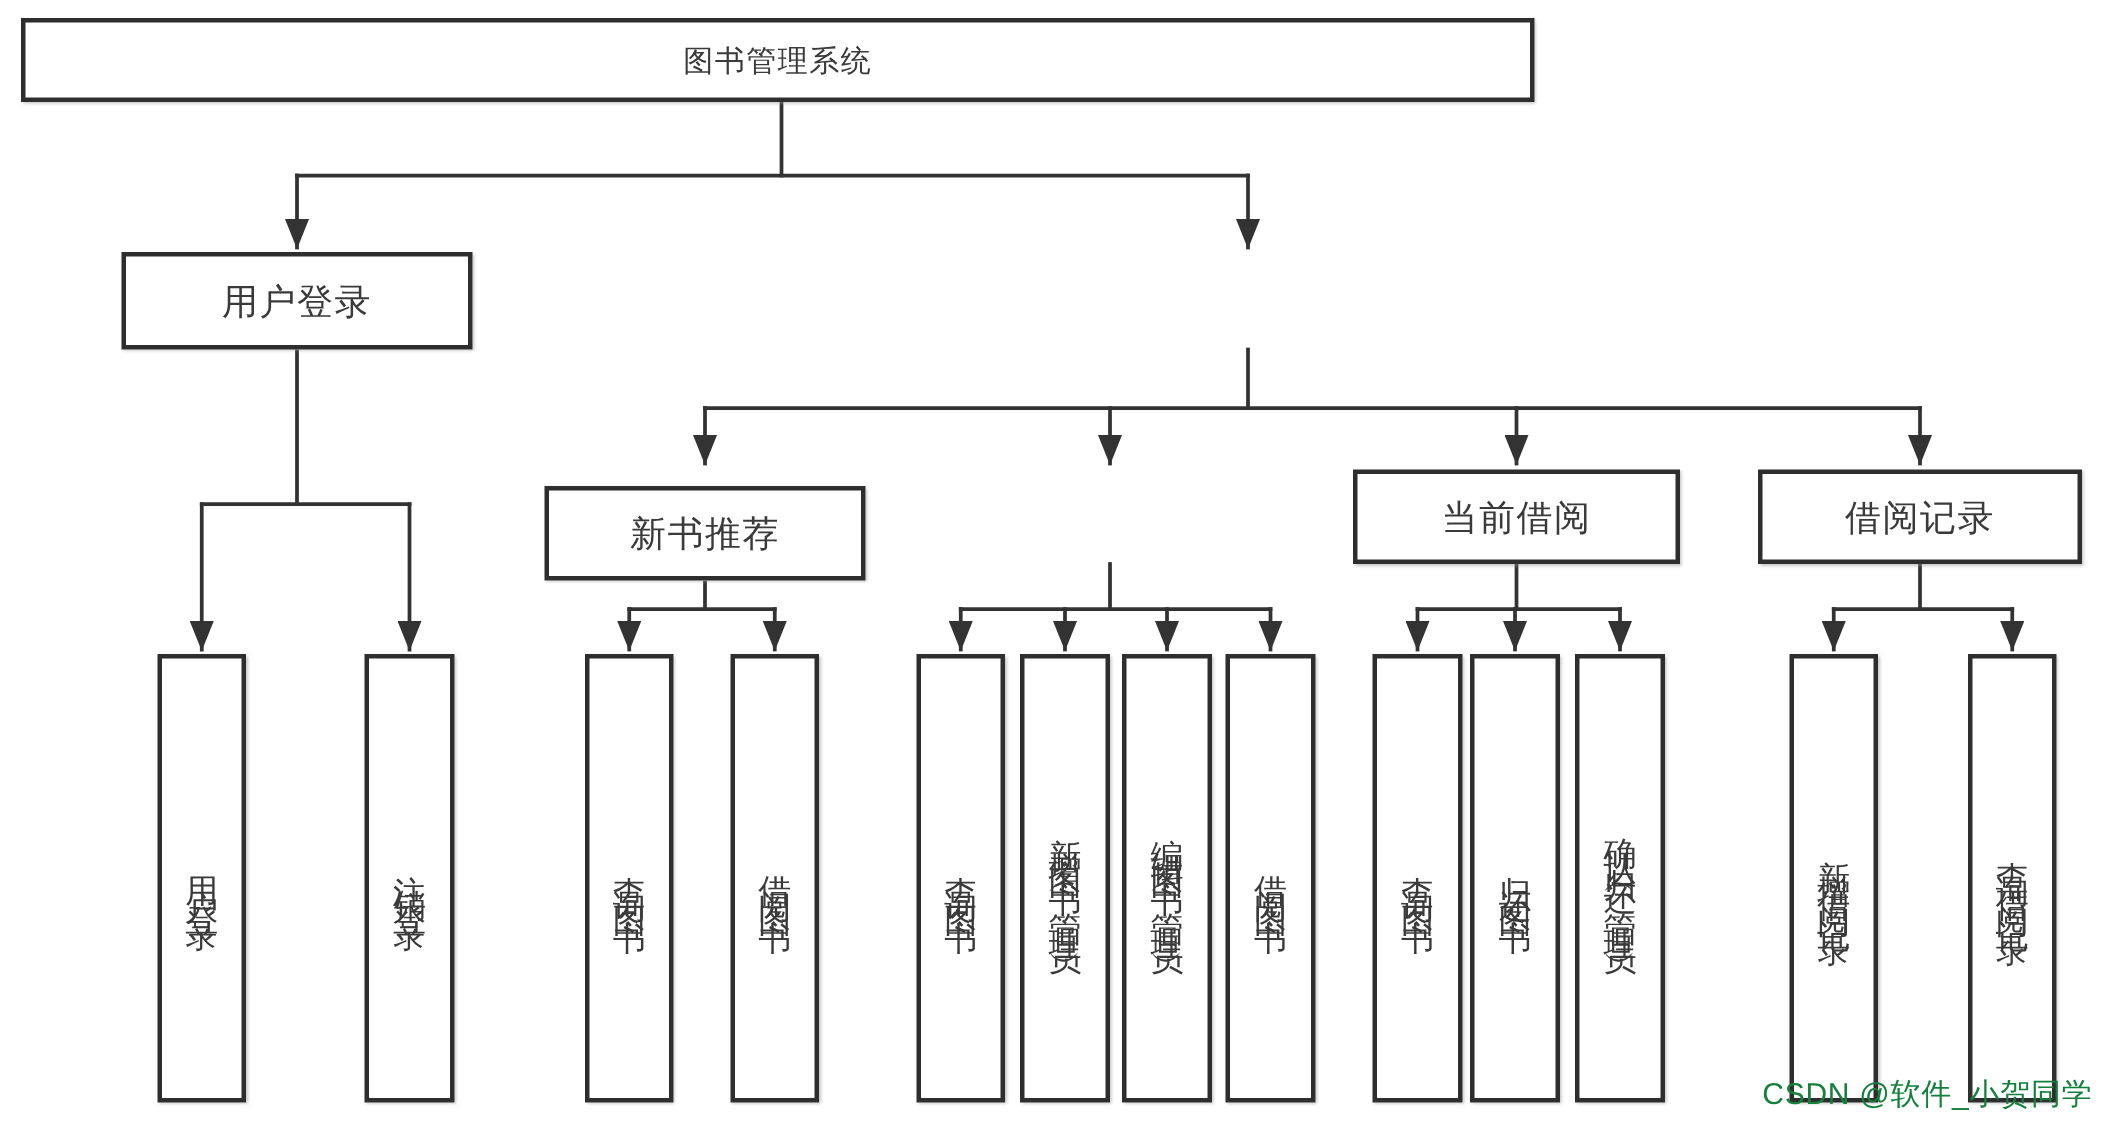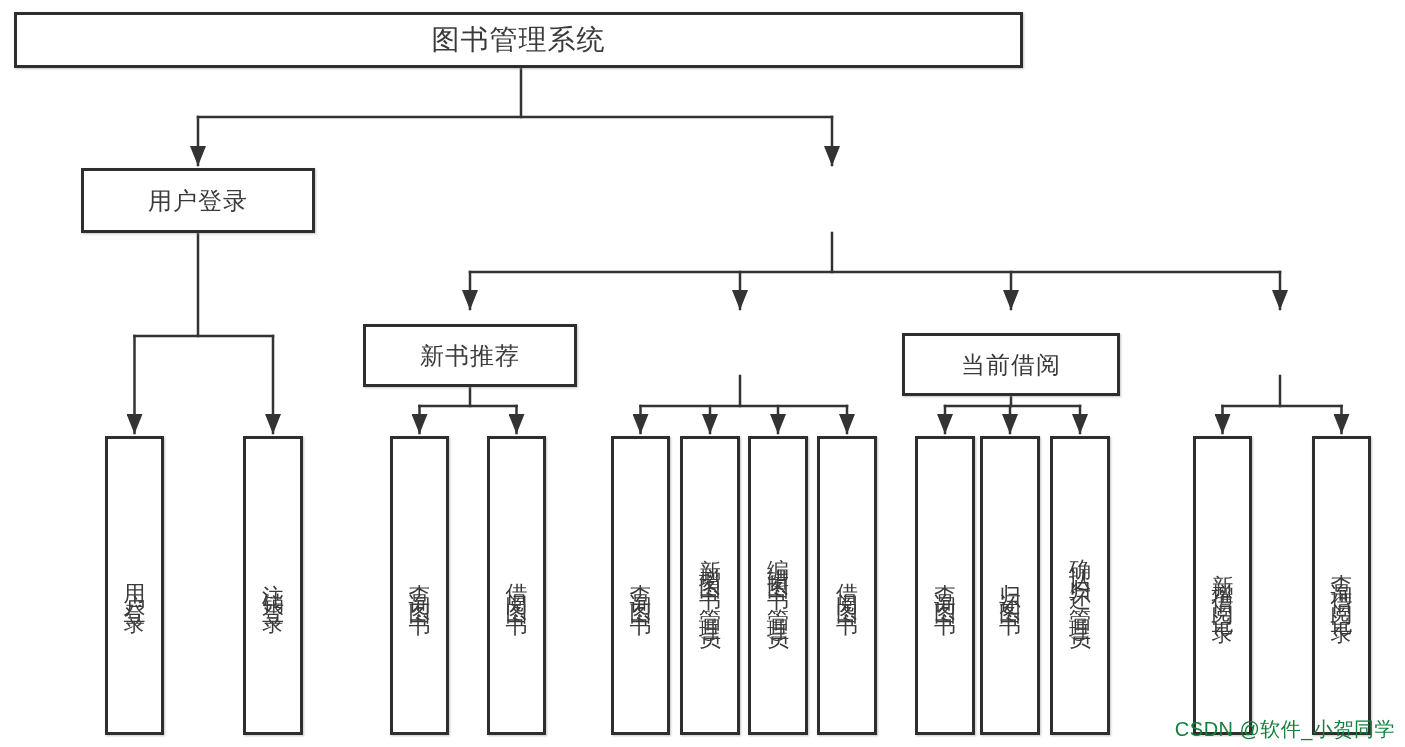--- a/index.html
+++ b/index.html
@@ -7,21 +7,21 @@
     position:relative;width:1405px;height:747px;background:#ffffff;overflow:hidden;
     font-family:"Liberation Sans","DejaVu Sans",sans-serif;
   }
   svg.wires{position:absolute;left:0;top:0;width:1405px;height:747px;}
   .box{
     position:absolute;background:#ffffff;border:3px solid #2e2e2e;box-sizing:border-box;
     display:flex;align-items:center;justify-content:center;
     color:#3a3a3a;box-shadow:1px 1px 2px rgba(150,150,150,0.55);
   }
   .h{font-size:24px;letter-spacing:1px;white-space:nowrap;}
-  .root{font-size:28px;}
+  .root{font-size:20px;}
   .v{
     writing-mode:vertical-rl;text-orientation:mixed;
     font-size:22px;letter-spacing:10px;line-height:1;
   }
   .watermark{
     position:absolute;right:10px;bottom:4px;font-size:20px;color:#15803d;
     letter-spacing:0.5px;white-space:nowrap;z-index:5;
   }
 </style>
 </head>
@@ -77,21 +77,22 @@
       <path d="M1222.5,406 V433" marker-end="url(#arr)"></path>
       <path d="M1341.5,406 V433" marker-end="url(#arr)"></path>
     </g>
   </svg>
 
   <div class="box h root" style="left:14px;top:12px;width:1009px;height:56px;">图书管理系统</div>
 
   <div class="box h" style="left:81px;top:168px;width:234px;height:65px;">用户登录</div>
 
   <div class="box h" style="left:363px;top:324px;width:214px;height:63px;text-align:center;">新书推荐</div>
-  <div class="box h" style="left:902px;top:313px;width:218px;height:63px;margin-top:20px;">当前借阅</div>
+  <div class="box h" style="left:902px;top:313px;width:218px;height:63px;">当前借阅</div>
+  <div class="box h" style="left:1172px;top:313px;width:216px;height:63px;">借阅记录</div>
 
   <div class="box v" style="left:105px;top:436px;width:59px;height:299px;">用户登录</div>
   <div class="box v" style="left:243px;top:436px;width:60px;height:299px;">注销登录</div>
 
   <div class="box v" style="left:390px;top:436px;width:59px;height:299px;">查询图书</div>
   <div class="box v" style="left:487px;top:436px;width:59px;height:299px;">借阅图书</div>
 
   <div class="box v" style="left:611px;top:436px;width:59px;height:299px;">查询图书</div>
   <div class="box v" style="left:680px;top:436px;width:60px;height:299px;">新增图书（管理员）</div>
   <div class="box v" style="left:748px;top:436px;width:60px;height:299px;">编辑图书（管理员）</div>

